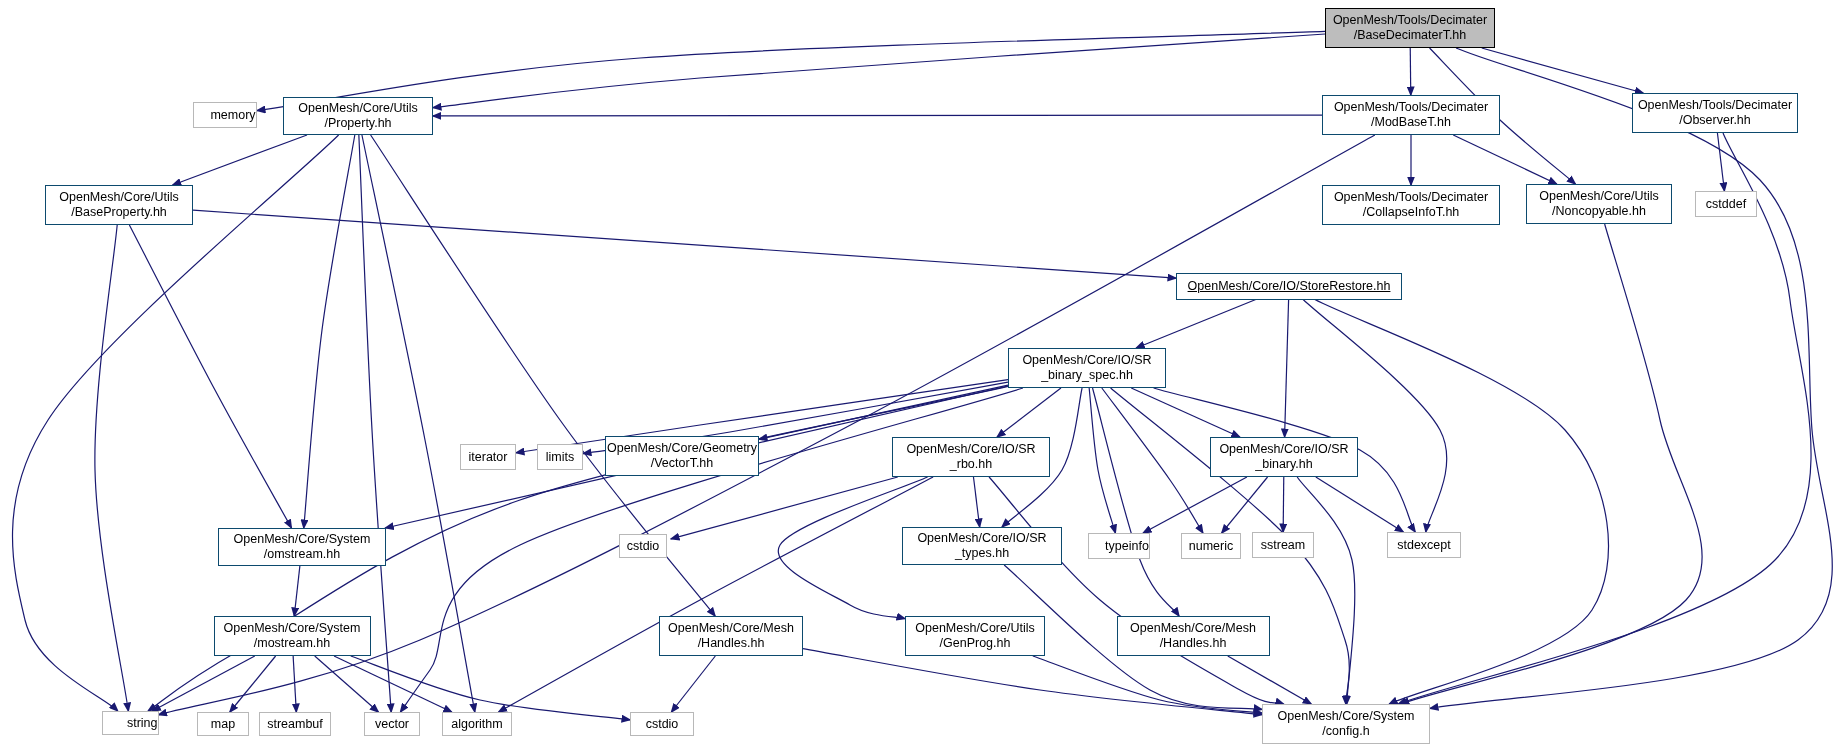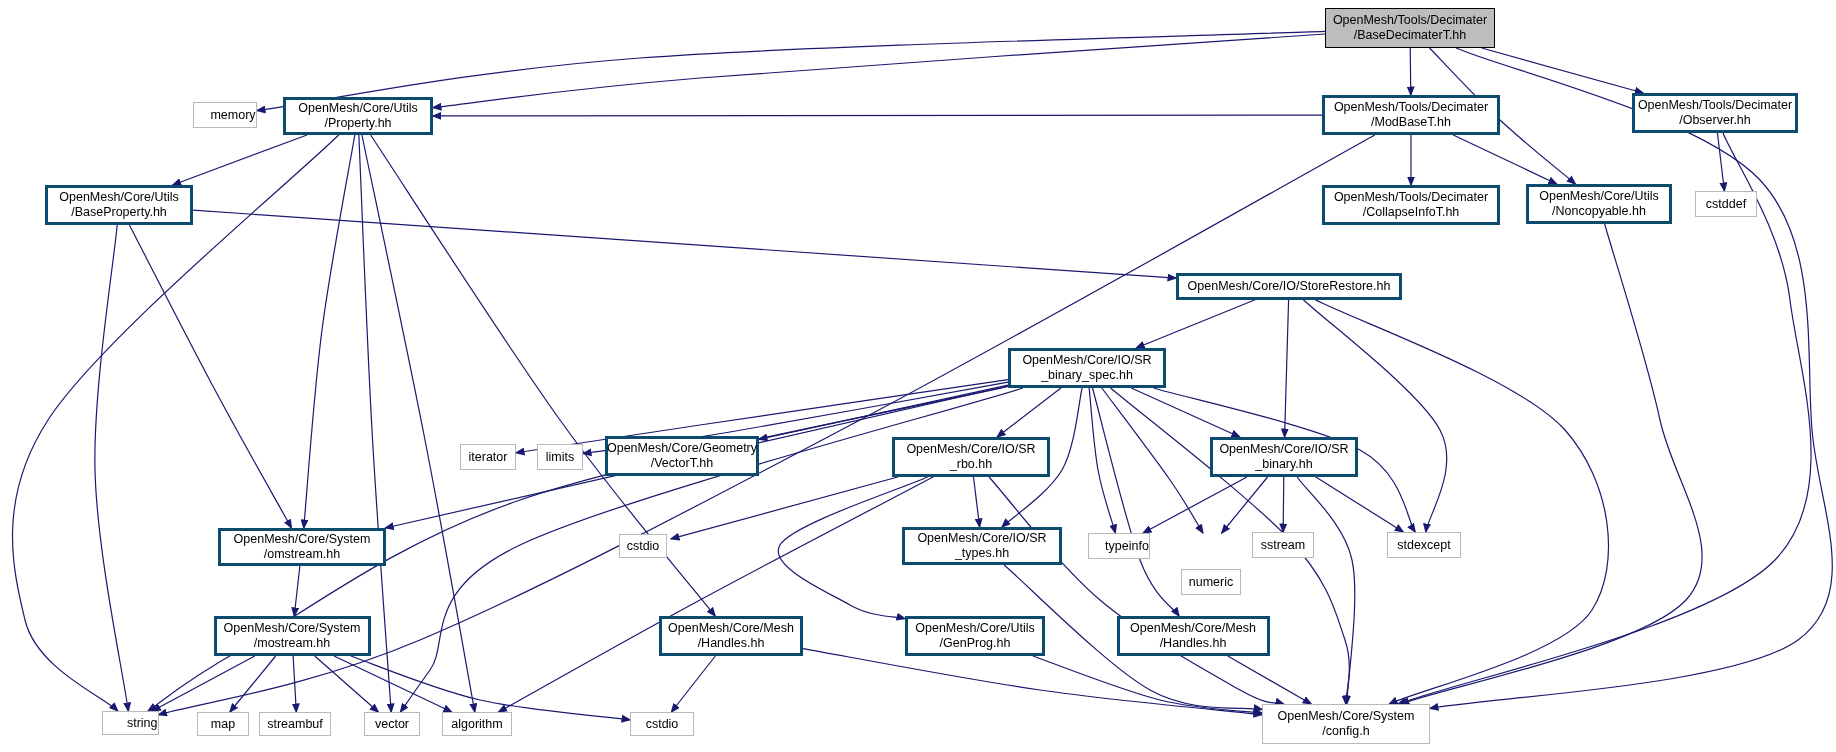--- a/index.html
+++ b/index.html
@@ -1,21 +1,21 @@
 <!DOCTYPE html>
 <html><head>
 <meta charset="utf-8">
 <style>
   html,body{margin:0;padding:0;background:#ffffff;}
   body{width:1836px;height:752px;position:relative;overflow:hidden;
        font-family:"Liberation Sans", sans-serif;}
   #graph{position:relative;width:1836px;height:752px;}
   #edges{position:absolute;left:0;top:0;}
   .node{position:absolute;display:flex;flex-direction:column;align-items:center;
-        justify-content:center;background:#ffffff;border:3px solid #0c4a6e;
+        justify-content:center;background:#ffffff;border:1px solid #0c4a6e;
         font-size:12.5px;line-height:15px;color:#000;text-align:center;
         white-space:nowrap;box-sizing:border-box;z-index:2;}
   .node.main{background:#bdbdbd;border:1.6px solid #000;}
   .node.ext{border:1px solid #b8b8b8;}
   .node span{display:block;}
 </style>
 </head>
 <body>
 
 <div id="graph">
@@ -118,21 +118,21 @@
         <span>OpenMesh/Tools/Decimater</span>
         <span>/CollapseInfoT.hh</span>
       </div>
       <div class="node int" style="left: 1526px; top: 184px; width: 146px; height: 40px;">
         <span>OpenMesh/Core/Utils</span>
         <span>/Noncopyable.hh</span>
       </div>
       <div class="node ext" style="left: 1695px; top: 191px; width: 62px; height: 26px;">
         <span>cstddef</span>
       </div>
-      <div class="node int" style="left: 1176px; top: 272.5px; width: 226px; height: 27px;">
+      <div class="node int" style="left: 1176px; top: 272.5px; width: 226px; height: 27px; text-decoration: underline;">
         <span>OpenMesh/Core/IO/StoreRestore.hh</span>
       </div>
       <div class="node int" style="left: 1008px; top: 348px; width: 158px; height: 40px;">
         <span>OpenMesh/Core/IO/SR</span>
         <span>_binary_spec.hh</span>
       </div>
       <div class="node ext" style="left: 460px; top: 444px; width: 56px; height: 26px;">
         <span>iterator</span>
       </div>
       <div class="node ext" style="left: 537px; top: 444px; width: 46px; height: 26px;">
@@ -157,21 +157,21 @@
         <span>OpenMesh/Core/System</span>
         <span>/omstream.hh</span>
       </div>
       <div class="node int" style="left: 902px; top: 527px; width: 160px; height: 38px;">
         <span>OpenMesh/Core/IO/SR</span>
         <span>_types.hh</span>
       </div>
       <div class="node ext" style="left: 1088px; top: 533px; width: 62px; height: 26px; padding-left: 16px;">
         <span>typeinfo</span>
       </div>
-      <div class="node ext" style="left: 1181px; top: 533px; width: 60px; height: 26px; margin-top: 36px;">
+      <div class="node ext" style="left: 1181px; top: 533px; width: 60px; height: 26px;">
         <span>numeric</span>
       </div>
       <div class="node ext" style="left: 1252px; top: 532px; width: 62px; height: 26px;">
         <span>sstream</span>
       </div>
       <div class="node ext" style="left: 1387px; top: 532px; width: 74px; height: 26px;">
         <span>stdexcept</span>
       </div>
       <div class="node int" style="left: 213.5px; top: 616px; width: 157px; height: 40px;">
         <span>OpenMesh/Core/System</span>

